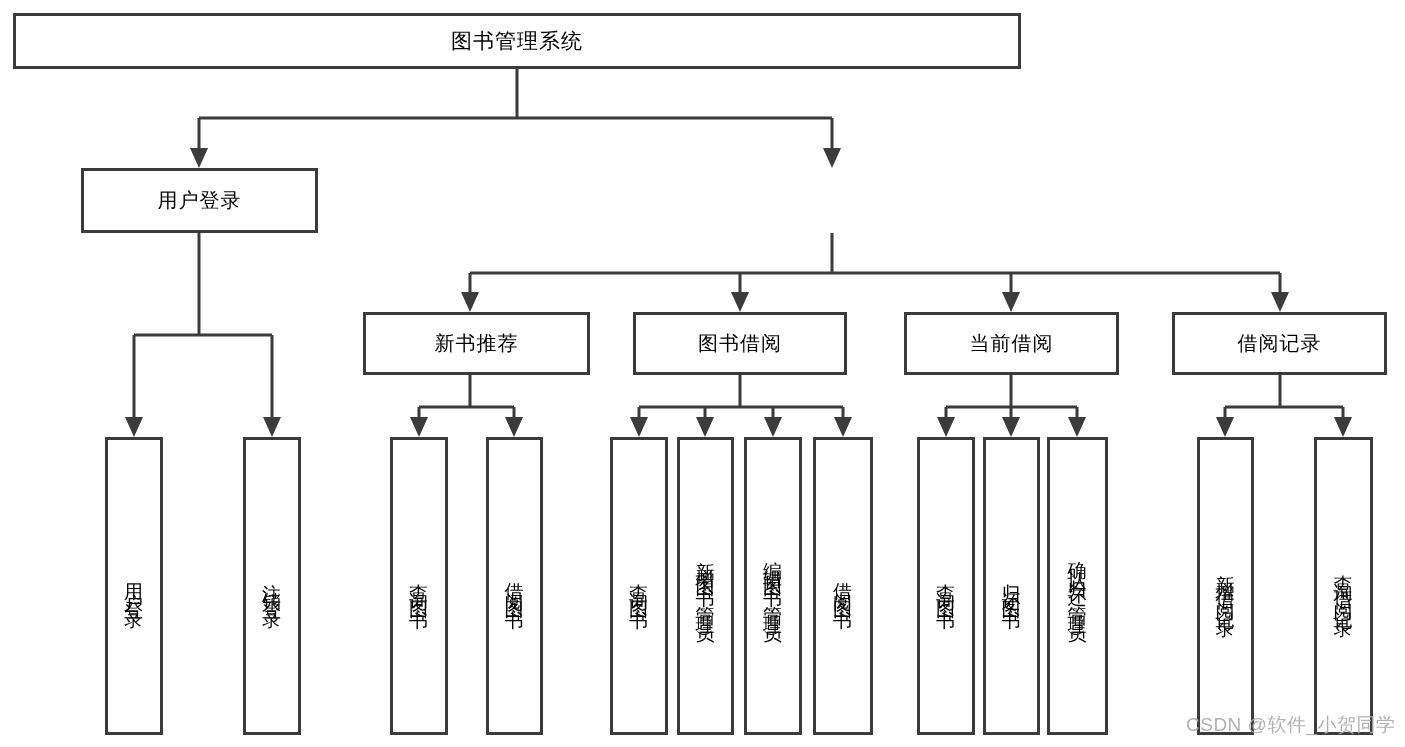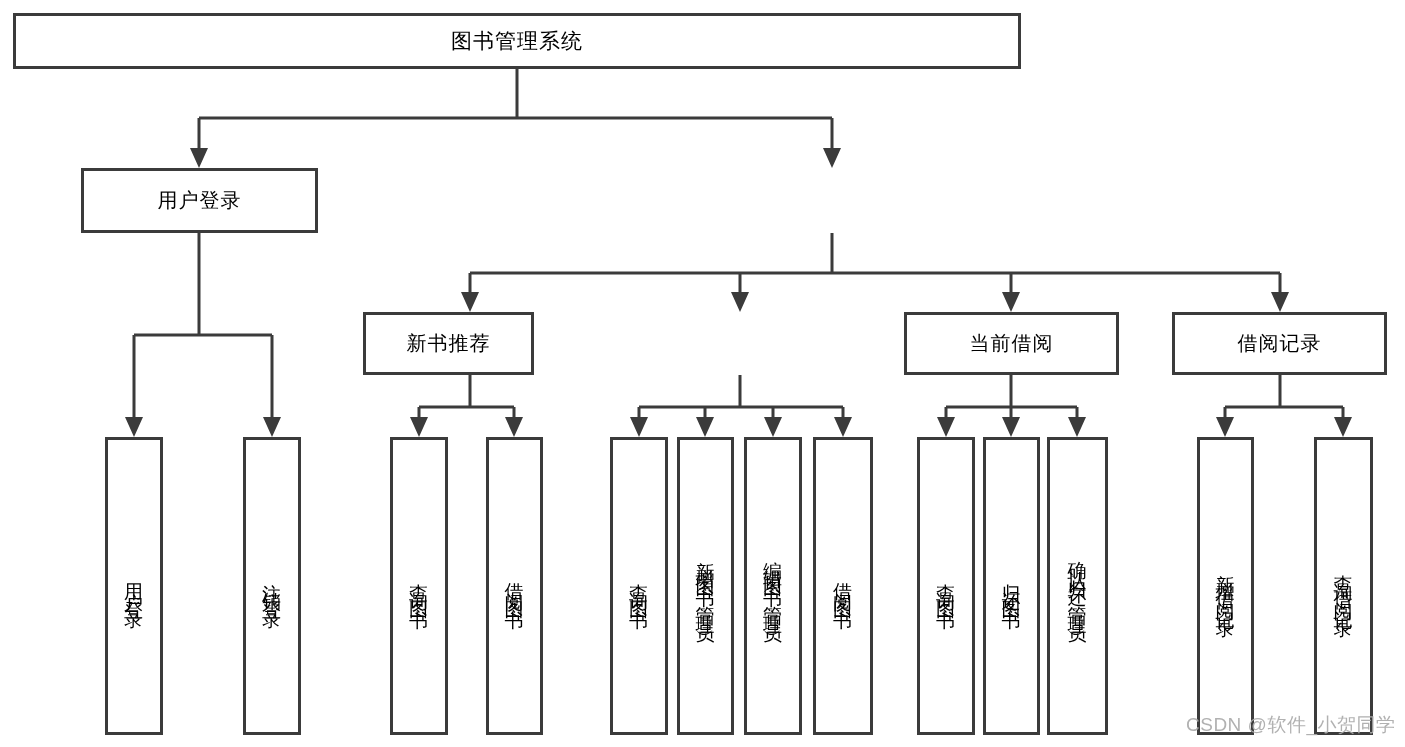--- a/index.html
+++ b/index.html
@@ -80,22 +80,25 @@
   </svg>
 
   <div class="box box-h box-root" style="left:13px; top:13px; width:1008px; height:56px;">
     <span>图书管理系统</span>
   </div>
 
   <div class="box box-h" style="left:81px; top:168px; width:237px; height:65px;">
     <span>用户登录</span>
   </div>
 
-  <div class="box box-h" style="left:363px; top:312px; width:171px; height:63px;">
+  <div class="box box-h" style="left:363px; top:312px; width:227px; height:63px;">
     <span>新书推荐</span>
+  </div>
+  <div class="box box-h" style="left:633px; top:312px; width:214px; height:63px;">
+    <span>图书借阅</span>
   </div>
   <div class="box box-h" style="left:1172px; top:312px; width:215px; height:63px;">
     <span>借阅记录</span>
   </div>
   <div class="box box-h" style="left:904px; top:312px; width:215px; height:63px;">
     <span>当前借阅</span>
   </div>
 
   <div class="box box-v" style="left:105px; top:437px; width:58px; height:298px;">
     <span>用户登录</span>

